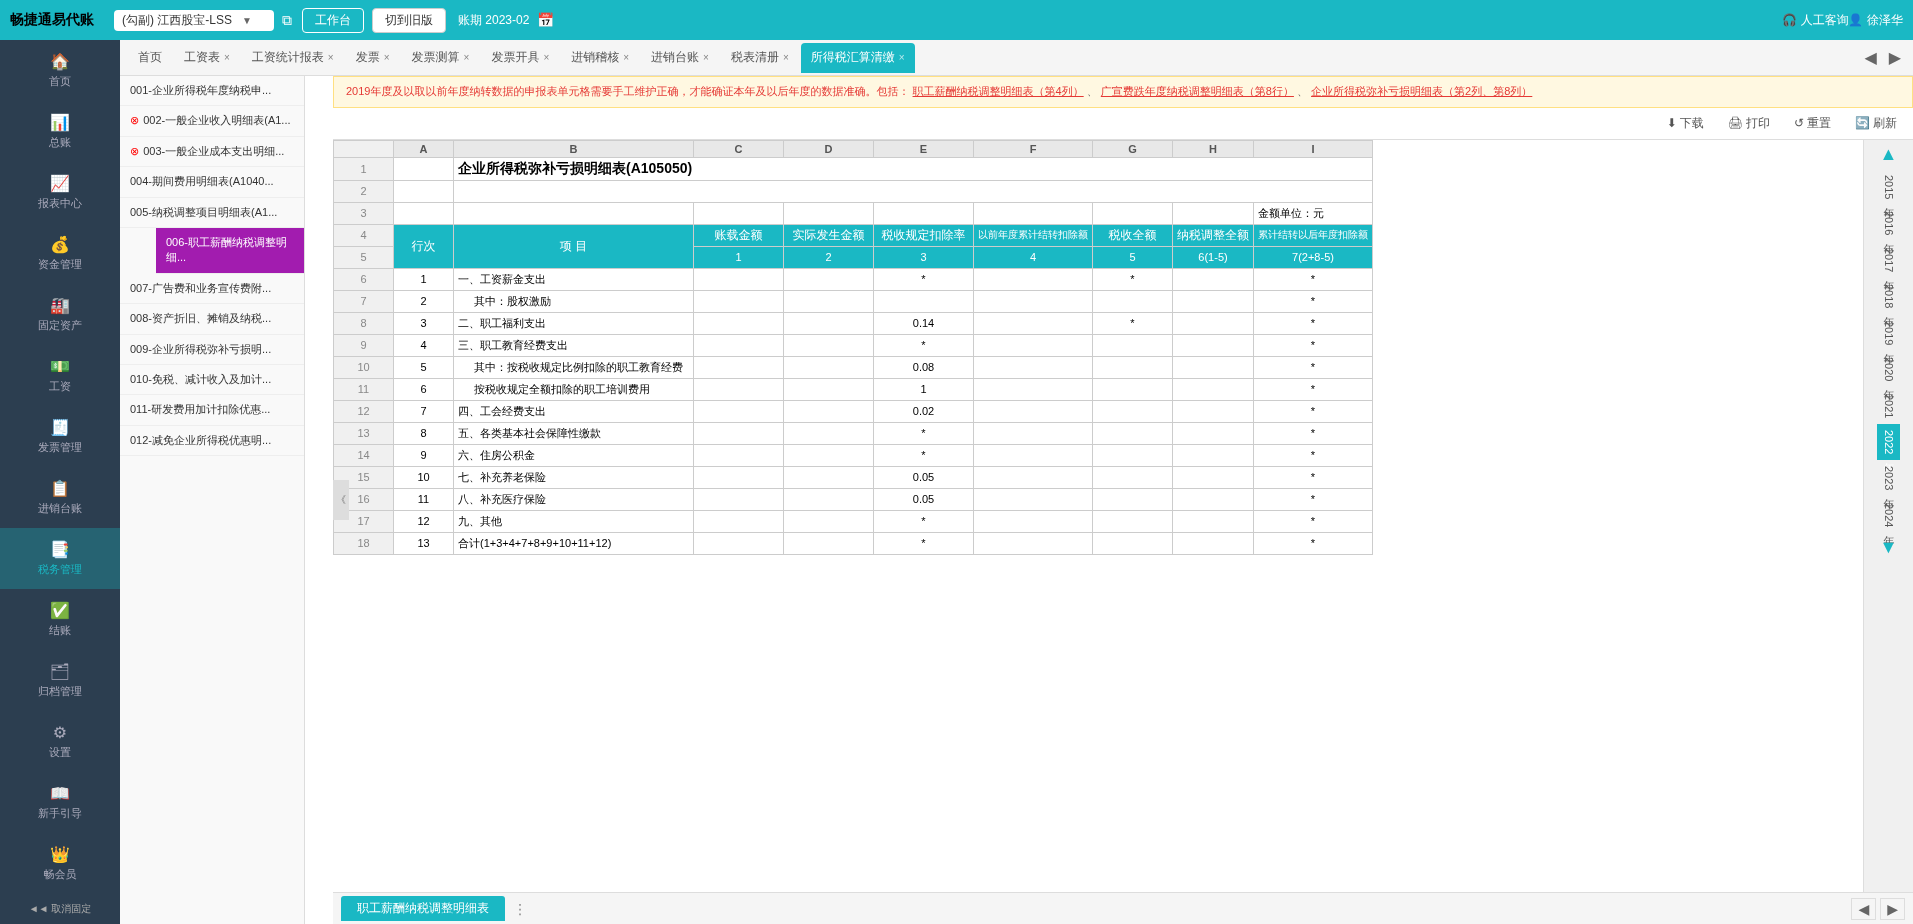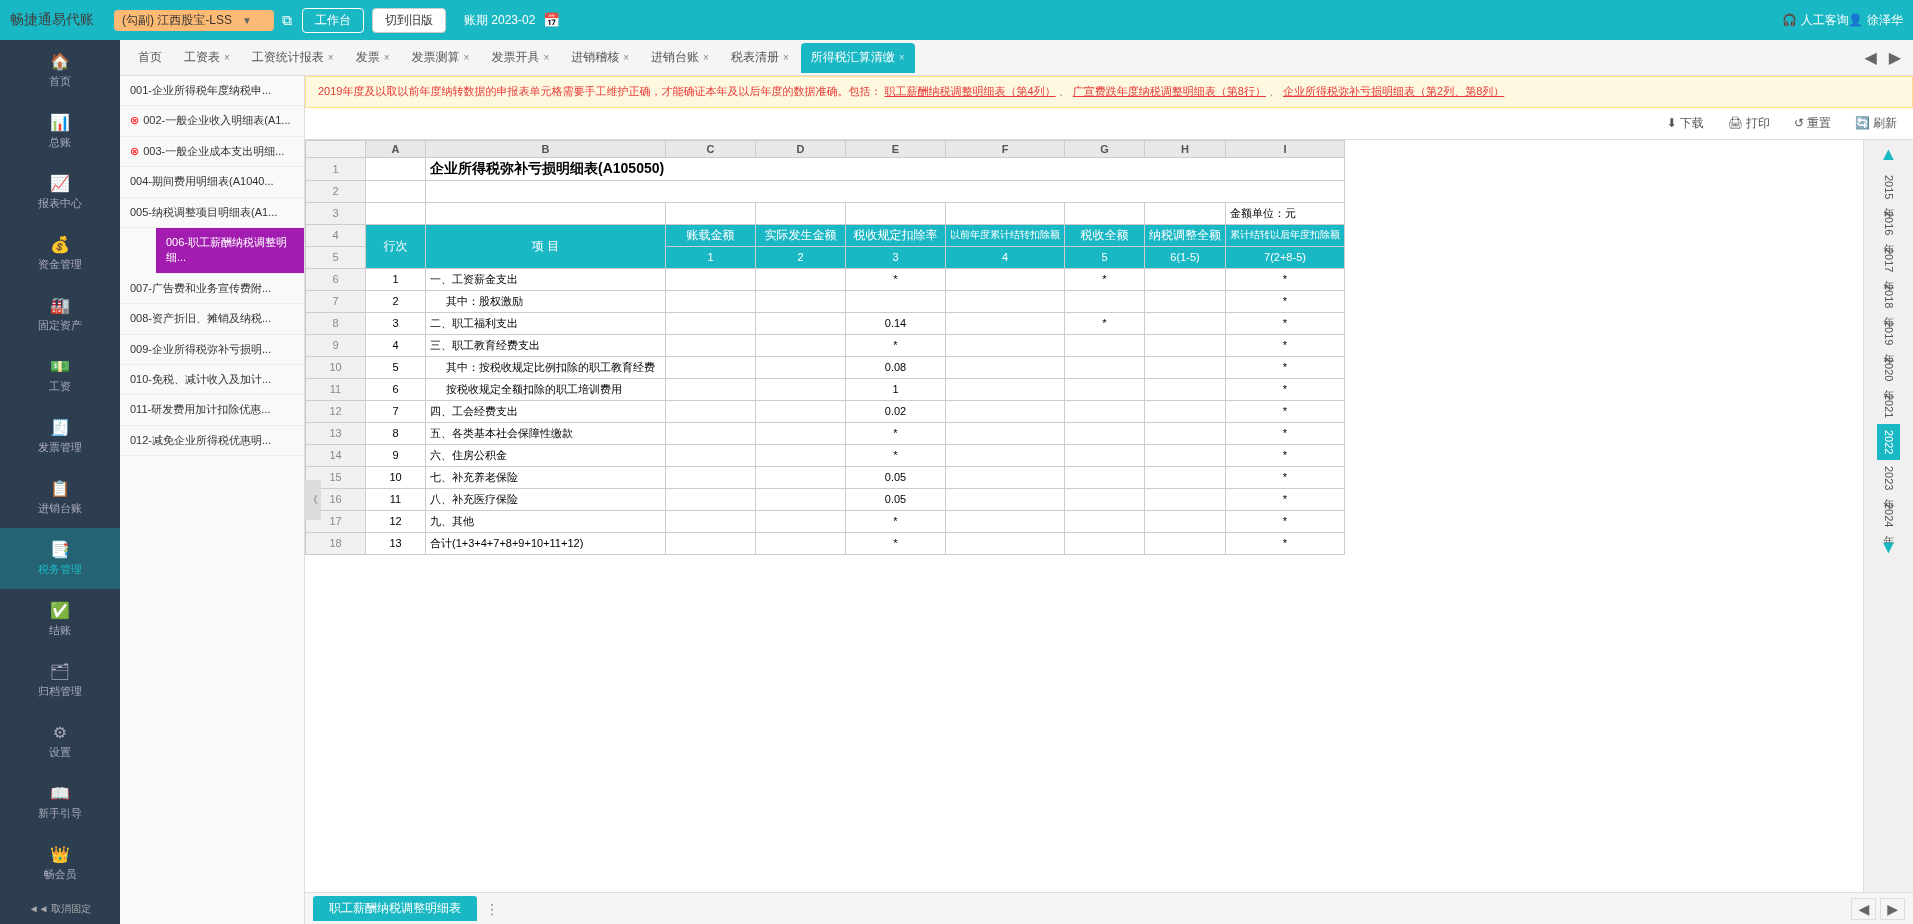--- a/index.html
+++ b/index.html
@@ -3,27 +3,27 @@
   <meta charset="utf-8">
   <style>
     * { box-sizing: border-box; margin: 0; padding: 0; }
     body { font-family: 'Microsoft YaHei', Arial, sans-serif; font-size: 12px; background: #f0f2f5; overflow: hidden; }
 
     
     .app-container { display: flex; flex-direction: column; height: 924px; width: 1913px; }
 
     
     .top-bar { height: 40px; background: #1ab8c4; display: flex; align-items: center; padding: 0 10px; flex-shrink: 0; }
-    .top-bar-logo { color: #404040; font-size: 14px; font-weight: normal; margin-right: 20px; white-space: nowrap; }
-    .top-bar-company { background: #fdba74; border-radius: 4px; padding: 2px 8px; font-size: 12px; color: #333; display: flex; align-items: center; gap: 10px; min-width: 160px; }
+    .top-bar-logo { color: #000000; font-size: 14px; font-weight: bold; margin-right: 20px; white-space: nowrap; }
+    .top-bar-company { background: #ffffff; border-radius: 4px; padding: 2px 8px; font-size: 12px; color: #333; display: flex; align-items: center; gap: 10px; min-width: 160px; }
     .top-bar-company .arrow { color: #666; font-size: 10px; }
     .top-bar-actions { display: flex; align-items: center; gap: 8px; margin-left: 10px; }
     .btn-work { background: #1ab8c4; border: 1px solid white; color: white; padding: 3px 12px; border-radius: 4px; cursor: pointer; font-size: 12px; text-align: center; }
     .btn-switch { background: white; border: 1px solid #ccc; color: #333; padding: 3px 12px; border-radius: 4px; cursor: pointer; font-size: 12px; }
-    .period-label { color: white; font-size: 12px; margin-left: 10px; }
+    .period-label { color: white; font-size: 12px; margin-left: 4px; }
     .top-bar-right { margin-left: auto; display: flex; align-items: center; gap: 0; color: white; font-size: 12px; }
 
     
     .main-layout { display: flex; flex: 1; overflow: hidden; }
 
     
     .sidebar { width: 120px; background: #2c3e50; display: flex; flex-direction: column; flex-shrink: 0; }
     .sidebar-item { display: flex; flex-direction: column; align-items: center; padding: 12px 0; cursor: pointer; color: #aab; font-size: 11px; gap: 3px; }
     .sidebar-item.active { background: rgba(26, 184, 196, 0.3); color: #1ab8c4; }
     .sidebar-icon { font-size: 16px; }
@@ -33,21 +33,21 @@
 
     
     .tab-bar { height: 36px; background: #f5f5f5; border-bottom: 1px solid #ddd; display: flex; align-items: center; padding: 0 8px; flex-shrink: 0; overflow: hidden; }
     .tab-item { display: flex; align-items: center; padding: 0 10px; height: 30px; cursor: pointer; font-size: 12px; color: #555; border-radius: 4px 4px 0 0; white-space: nowrap; gap: 4px; margin-right: 2px; }
     .tab-item.active { background: #1ab8c4; color: white; }
     .tab-close { font-size: 10px; cursor: pointer; opacity: 0.7; }
     .tab-bar-right { margin-left: auto; display: flex; gap: 4px; }
     .tab-bar-btn { font-size: 16px; cursor: pointer; color: #666; padding: 2px 4px; }
 
     
-    .page-content { flex: 1; display: flex; overflow: hidden; }
+    .page-content { flex: 1; display: flex; overflow: hidden; gap: 28px; }
 
     
     .left-panel { width: 185px; background: #f9f9f9; border-right: 1px solid #ddd; overflow-y: auto; flex-shrink: 0; }
     .left-panel-item { padding: 7px 10px; font-size: 11px; color: #333; cursor: pointer; border-bottom: 1px solid #eee; line-height: 1.4; }
     .left-panel-item.active { background: #a21caf; color: white; margin-left: 36px; }
     .left-panel-item.error { display: flex; align-items: flex-start; gap: 4px; }
     .error-icon { color: red; flex-shrink: 0; }
 
     
     .right-content { flex: 1; display: flex; flex-direction: column; overflow: hidden; position: relative; }

